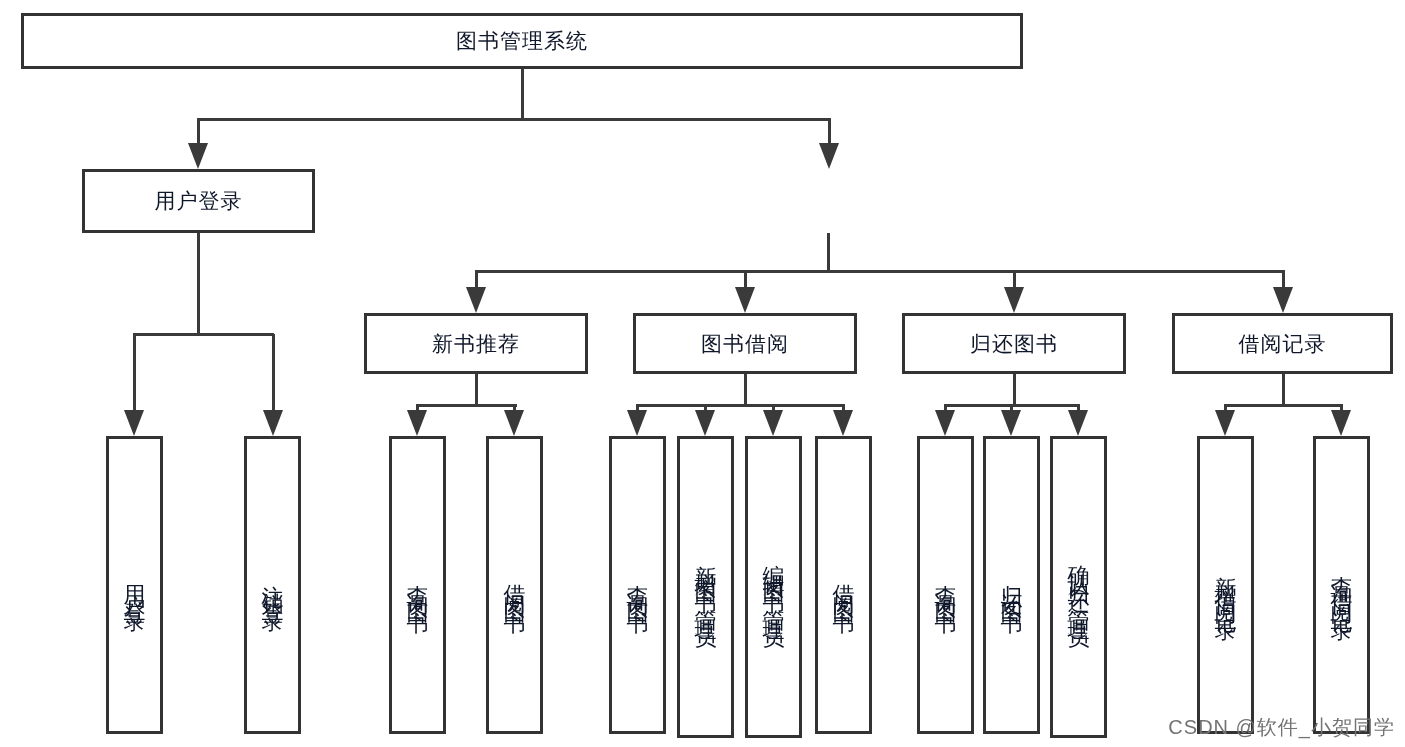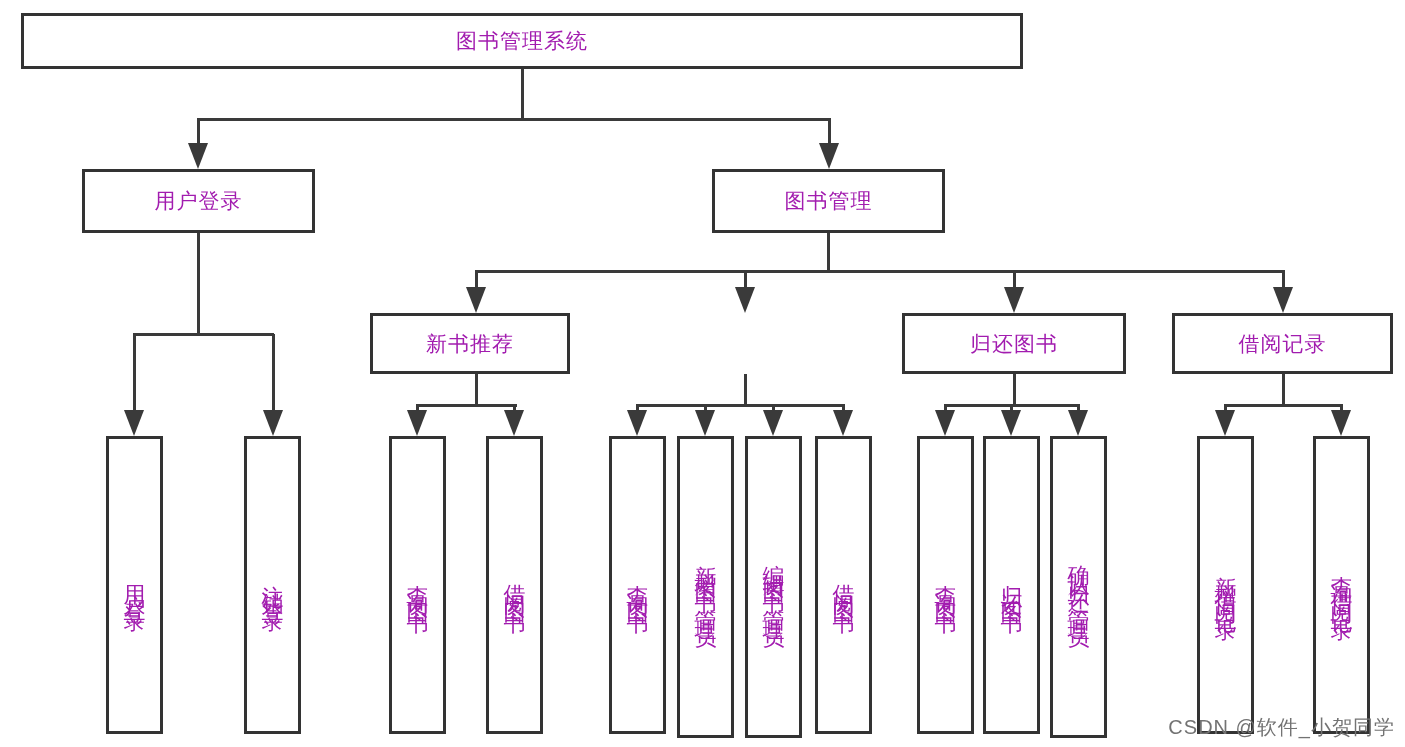--- a/index.html
+++ b/index.html
@@ -1,21 +1,21 @@
 <!DOCTYPE html>
 <html><head>
 <meta charset="utf-8">
 <style>
   html,body{margin:0;padding:0;background:#fff;}
   body{font-family:"Liberation Sans","DejaVu Sans",sans-serif;}
   .canvas{position:relative;width:1405px;height:747px;background:#fff;overflow:hidden;}
 
   
   .node{position:absolute;box-sizing:border-box;border:3px solid #333;background:#fff;
-        display:flex;align-items:center;justify-content:center;color:#a21caf;}
+        display:flex;align-items:center;justify-content:center;color:#0f172a;}
   .node.h{font-size:21px;letter-spacing:1px;}
   .node.v{font-size:22px;}
   .node.v .vtxt{writing-mode:vertical-rl;text-orientation:mixed;letter-spacing:9px;
         line-height:1;white-space:nowrap;}
 
   
   .hline,.vline{position:absolute;background:#3a3a3a;}
   .hline{height:3px;}
   .vline{width:3px;}
   .varrow{position:absolute;width:20px;}
@@ -38,38 +38,38 @@
   </div>
 
   <div class="vline" style="left:521px;top:69px;height:50px;"></div>
   <div class="hline" style="left:197px;top:118px;width:634px;"></div>
   <div class="varrow" style="left:188px;top:119px;height:50px;"></div>
   <div class="varrow" style="left:819px;top:119px;height:50px;"></div>
 
   <div class="node h" style="left:82px;top:169px;width:233px;height:64px;">
     <span>用户登录</span>
   </div>
-  <div class="node h" style="left:712px;top:169px;width:233px;height:64px;">
-    <span>图书管理</span>
-  </div>
 
   <div class="vline" style="left:196.5px;top:233px;height:103px;"></div>
   <div class="hline" style="left:132.5px;top:333px;width:141px;"></div>
   <div class="varrow" style="left:124px;top:334px;height:102px;"></div>
   <div class="varrow" style="left:263px;top:334px;height:102px;"></div>
 
   <div class="vline" style="left:827px;top:233px;height:40px;"></div>
   <div class="hline" style="left:474.5px;top:270px;width:810px;"></div>
   <div class="varrow" style="left:466px;top:271px;height:42px;"></div>
   <div class="varrow" style="left:735px;top:271px;height:42px;"></div>
   <div class="varrow" style="left:1004px;top:271px;height:42px;"></div>
   <div class="varrow" style="left:1273px;top:271px;height:42px;"></div>
 
-  <div class="node h" style="left:364px;top:313px;width:200px;height:61px;margin-left:6px;">
+  <div class="node h" style="left:364px;top:313px;width:224px;height:61px;">
     <span>新书推荐</span>
+  </div>
+  <div class="node h" style="left:633px;top:313px;width:224px;height:61px;">
+    <span>图书借阅</span>
   </div>
   <div class="node h" style="left:902px;top:313px;width:224px;height:61px;">
     <span>归还图书</span>
   </div>
   <div class="node h" style="left:1172px;top:313px;width:221px;height:61px;">
     <span>借阅记录</span>
   </div>
 
   <div class="vline" style="left:474.5px;top:374px;height:32px;"></div>
   <div class="hline" style="left:415.5px;top:404px;width:101px;"></div>

